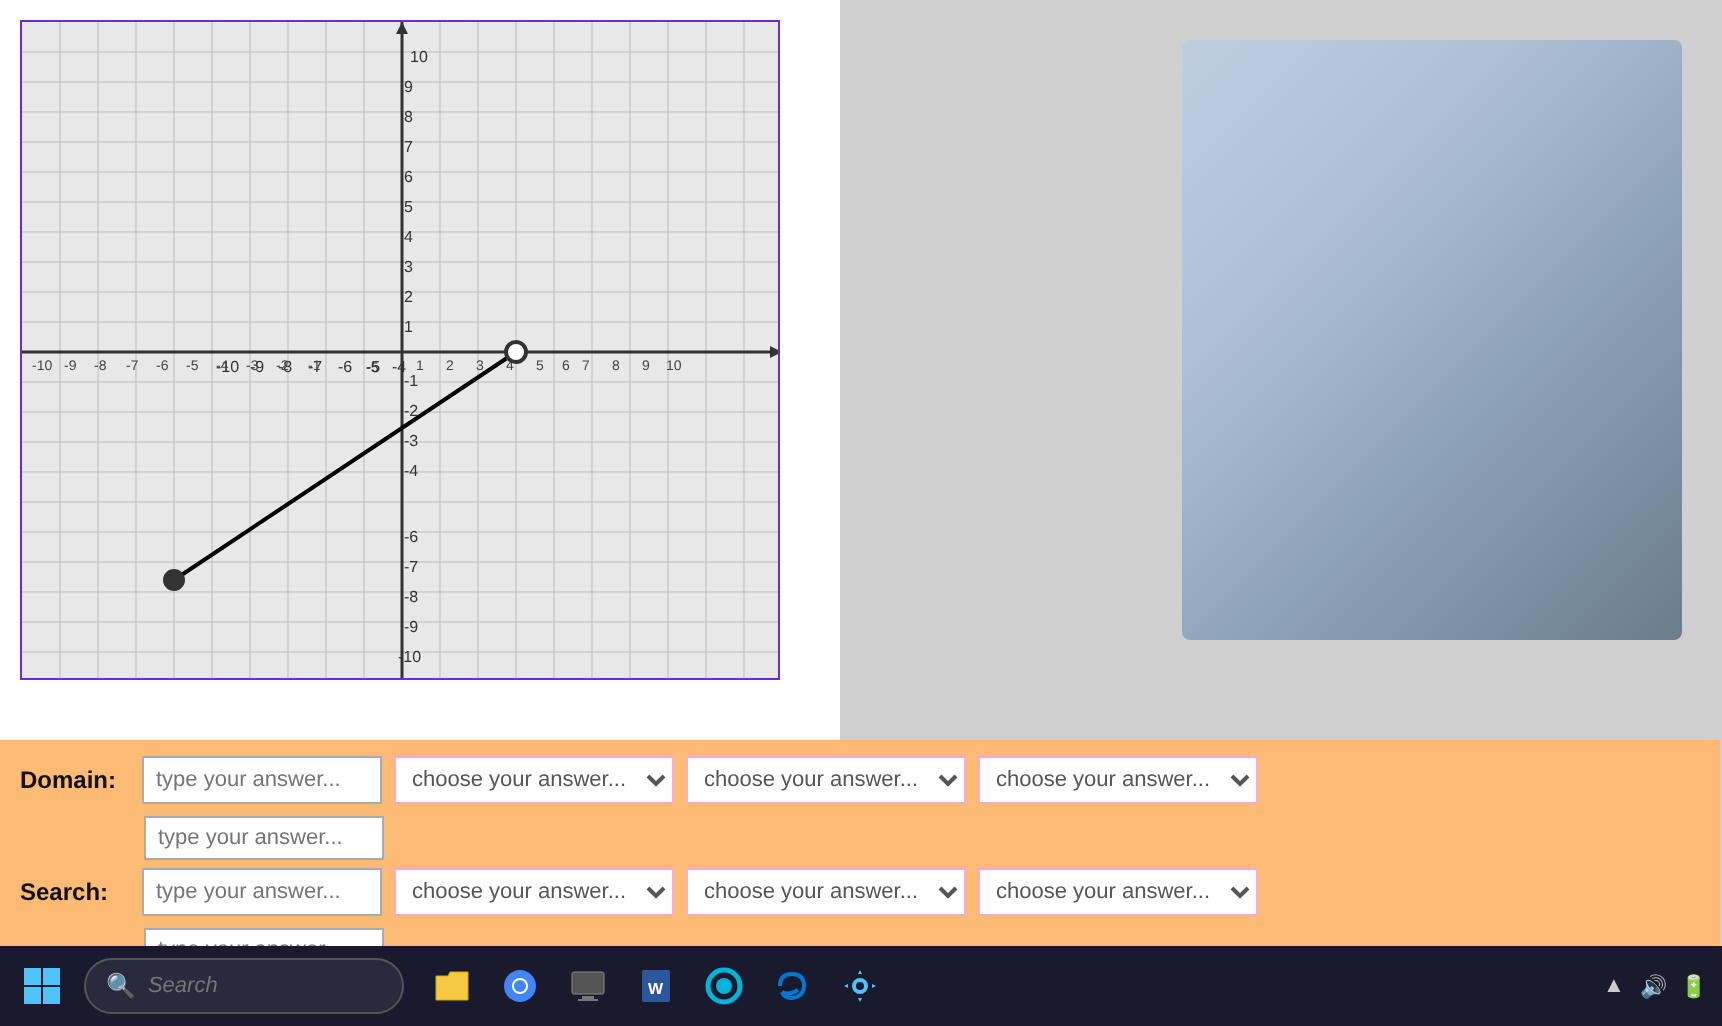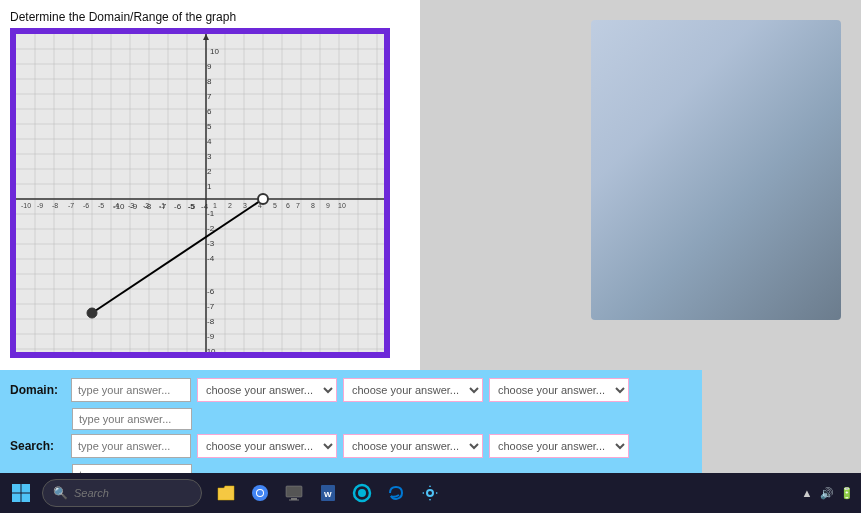--- a/index.html
+++ b/index.html
@@ -37,36 +37,36 @@
       color: #111;
       margin-bottom: 4px;
     }
 
     
     .graph-container {
       position: relative;
       width: 380px;
       height: 330px;
       background: #e8e8e8;
-      border: 6px solid #6d28d9;
+      border: 1px solid #6d28d9;
       overflow: hidden;
     }
 
     .graph-container svg {
       position: absolute;
       top: 0; left: 0;
     }
 
     
     .domain-range-section {
       position: absolute;
       top: 370px;
       left: 0;
-      width: 702px;
-      background: #7dd3fc;
+      width: 860px;
+      background: #fdba74;
       padding: 8px 10px;
     }
 
     .dr-row {
       display: flex;
       align-items: center;
       gap: 6px;
       margin-bottom: 6px;
     }
 
@@ -218,21 +218,20 @@
     }
   </style>
 </head>
 <body>
 
 <div class="main-content">
 
   <div class="bg-image-area"></div>
 
   <div class="worksheet">
-    <div class="worksheet-title">Determine the Domain/Range of the graph</div>
 
     <div class="graph-container">
       <svg width="380" height="330">
 
         <line x1="19" y1="0" x2="19" y2="330" stroke="#bbb" stroke-width="0.5"></line>
         <line x1="38" y1="0" x2="38" y2="330" stroke="#bbb" stroke-width="0.5"></line>
         <line x1="57" y1="0" x2="57" y2="330" stroke="#bbb" stroke-width="0.5"></line>
         <line x1="76" y1="0" x2="76" y2="330" stroke="#bbb" stroke-width="0.5"></line>
         <line x1="95" y1="0" x2="95" y2="330" stroke="#bbb" stroke-width="0.5"></line>
         <line x1="114" y1="0" x2="114" y2="330" stroke="#bbb" stroke-width="0.5"></line>

